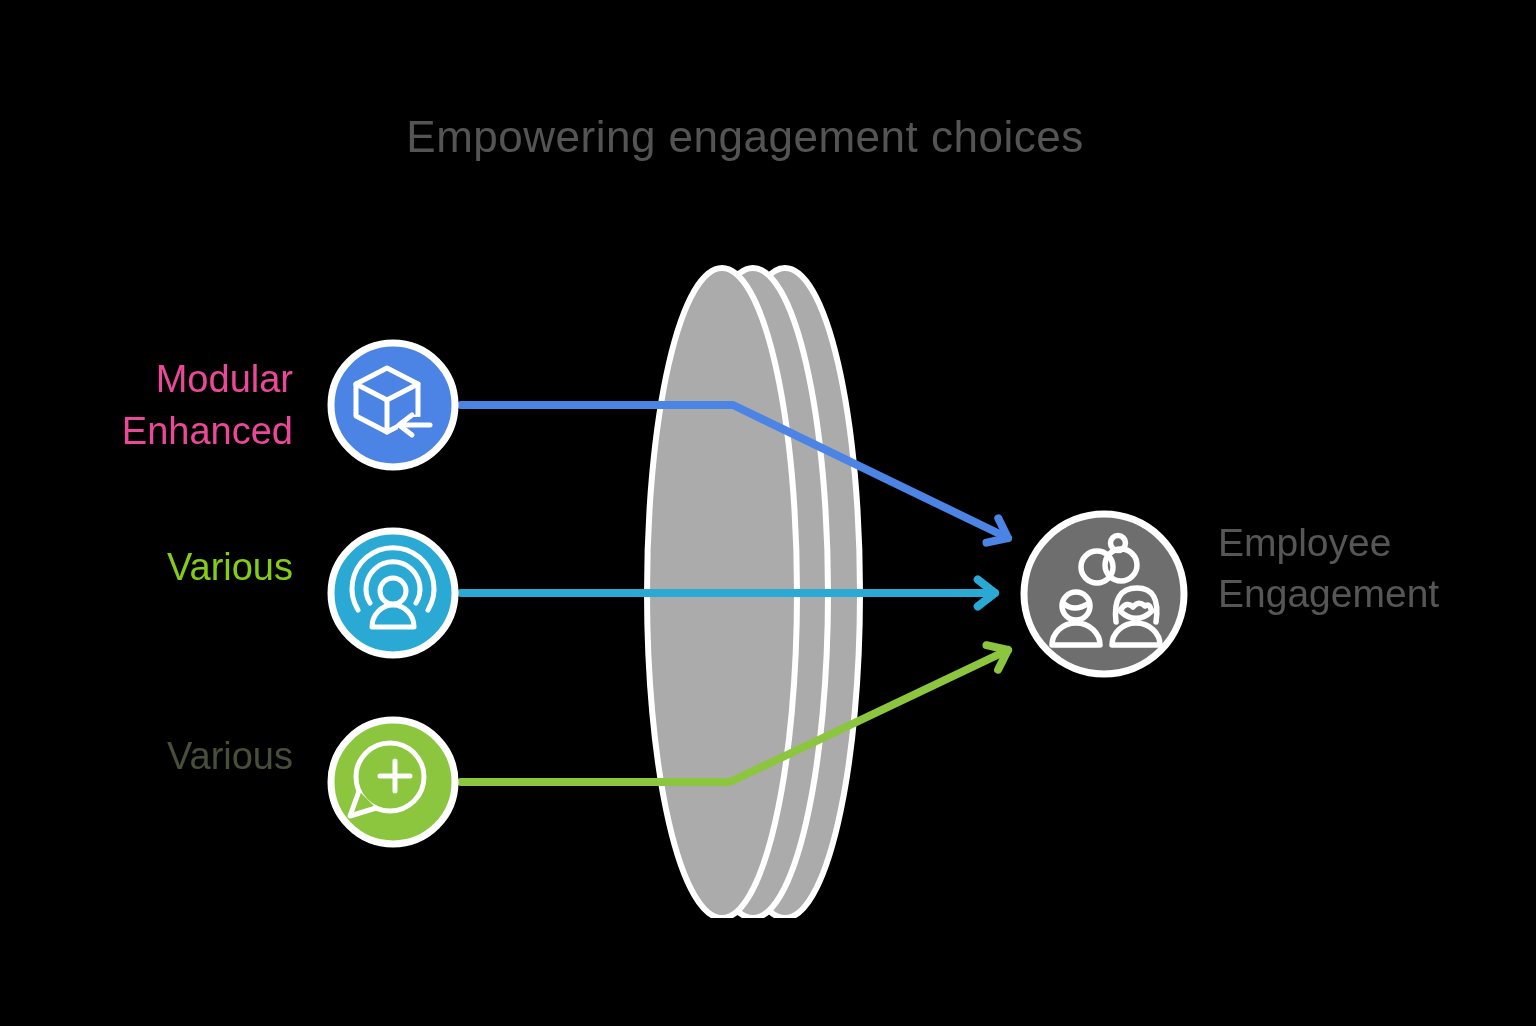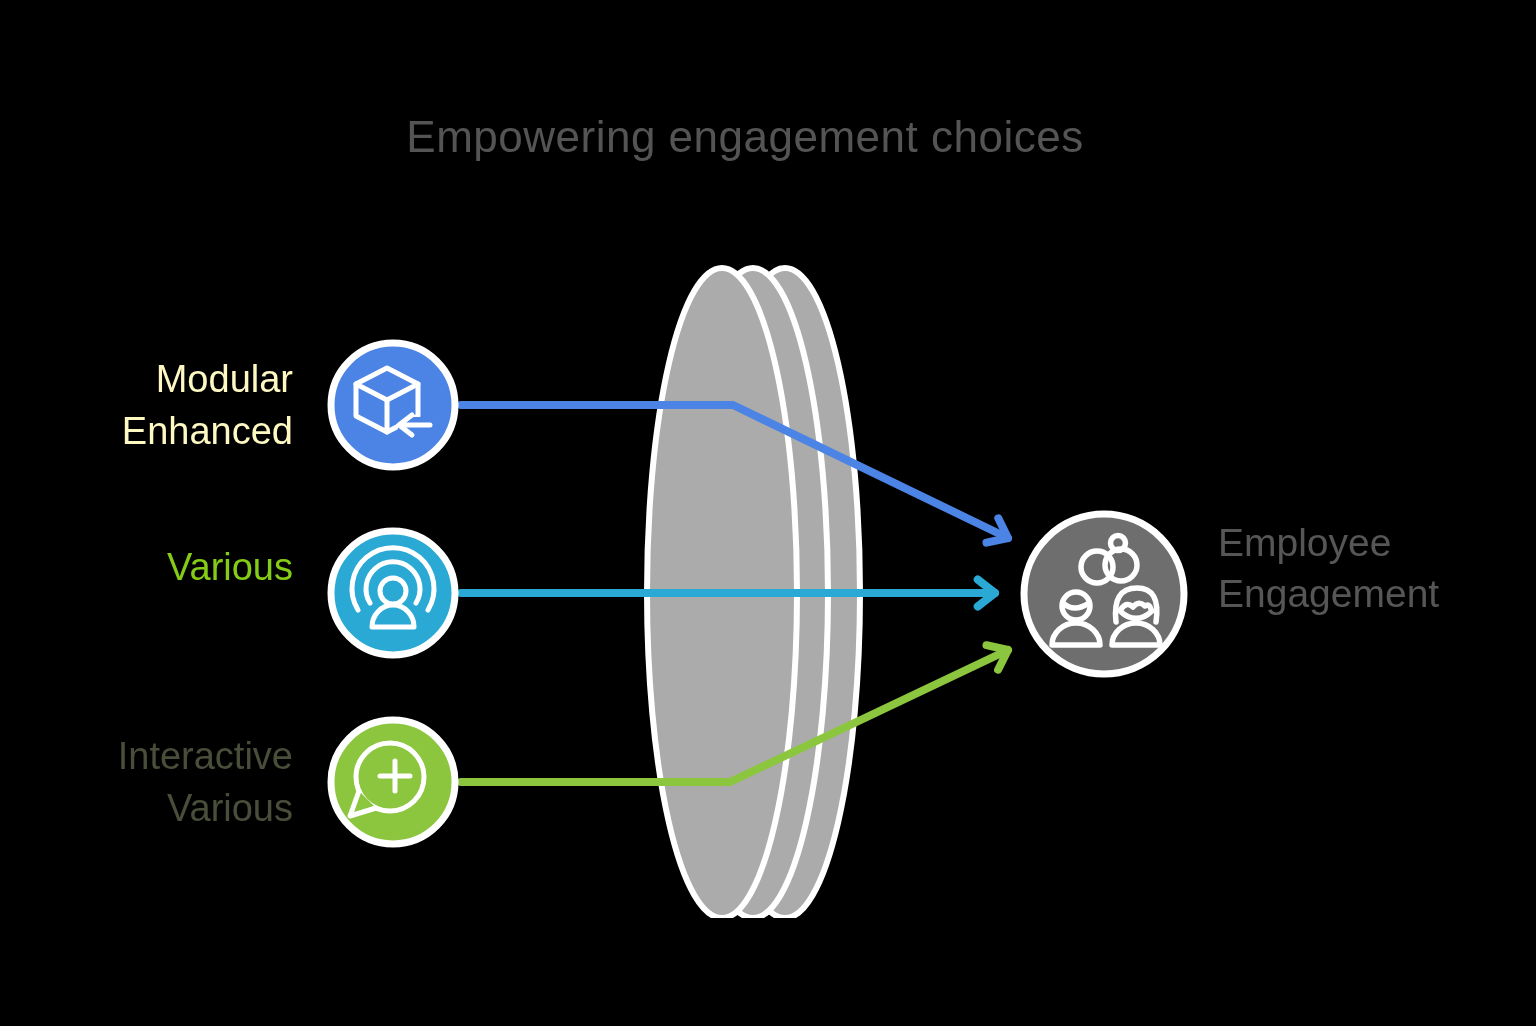--- a/index.html
+++ b/index.html
@@ -86,29 +86,28 @@
         <path d="M 12 28 Q 8 -6 33 -6 Q 57 -6 52 28"></path>
         <path d="M 17 15 Q 23 7 29 13 Q 35 6 41 12 Q 45 9 47 15"></path>
         <path d="M 16 17 Q 32 32 48 17"></path>
         <path d="M 8 51 A 24 22 0 0 1 56 51 Z"></path>
       </g>
     </g>
   </svg>
 
   <div class="title" style="color: rgb(84, 84, 84);">Empowering engagement choices</div>
 
-  <div class="side-label in1" style="color: #fef9c3;">
+  <div class="side-label in1" style="color: #ec4899;">
     <div>Modular</div>
     <div>Enhanced</div>
   </div>
   <div class="side-label in2" style="color: #84cc16;">
     <div>Various</div>
   </div>
   <div class="side-label in3" style="color: rgb(72, 78, 58);">
-    <div>Interactive</div>
     <div>Various</div>
   </div>
 
   <div class="out-label" style="color: rgb(86, 86, 86);">
     <div>Employee</div>
     <div>Engagement</div>
   </div>
 
 </div>
 

